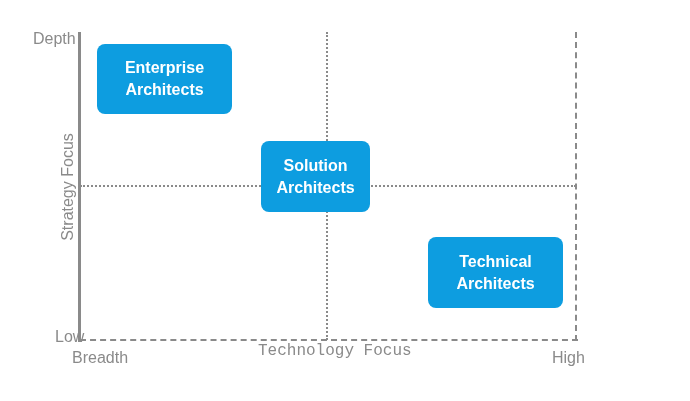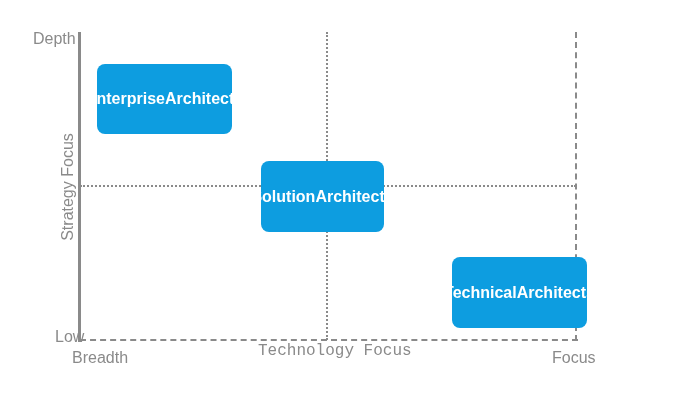--- a/index.html
+++ b/index.html
@@ -7,45 +7,45 @@
          font-family:"Liberation Sans", sans-serif; }
   .abs { position:absolute; }
   .axis-label { color:#8a8a8a; font-size:16px; }
   .y-axis { left:78px; top:32px; width:3px; height:310px; background:#8a8a8a; }
   .x-axis { left:80px; top:339px; width:498px; height:0; border-top:2px dashed #8a8a8a; }
   .right-border { left:575px; top:32px; width:0; height:309px; border-left:2px dashed #8a8a8a; }
   .v-mid { left:326px; top:32px; width:0; height:308px; border-left:2px dotted #8a8a8a; }
   .h-mid { left:80px; top:185px; width:496px; height:0; border-top:2px dotted #8a8a8a; }
   .box { background:#0d9de0; color:#ffffff; border-radius:8px; font-weight:bold;
          font-size:16px; line-height:22px; display:flex; align-items:center;
-         justify-content:center; text-align:center; flex-direction:row;margin-top:20px; }
+         justify-content:center; text-align:center; flex-direction:column; }
   .ylabel { left:-12px; top:178px; width:160px; text-align:center;
             transform:rotate(-90deg); transform-origin:center; }
 </style>
 </head>
 <body>
 
 <div class="abs axis-label" style="left:33px;top:30px;">Depth</div>
 <div class="abs axis-label" style="left:55px;top:328px;">Low</div>
 <div class="abs axis-label ylabel">Strategy Focus</div>
 
 <div class="abs y-axis"></div>
 <div class="abs x-axis"></div>
 <div class="abs right-border"></div>
 <div class="abs v-mid"></div>
 <div class="abs h-mid"></div>
 
 <div class="abs axis-label" style="left:72px;top:349px;">Breadth</div>
 <div class="abs axis-label" style="left:258px;top:342px;font-family:Liberation Mono, monospace;">Technology Focus</div>
-<div class="abs axis-label" style="left:552px;top:349px;">Focus</div>
+<div class="abs axis-label" style="left:552px;top:349px;">High</div>
 
 <div class="abs box" style="left:97px;top:44px;width:135px;height:70px;">
   <span>Enterprise</span>
   <span>Architects</span>
 </div>
-<div class="abs box" style="left:261px;top:141px;width:123px;height:71px;text-align:center;">
+<div class="abs box" style="left:261px;top:141px;width:109px;height:71px;text-align:center;">
   <span>Solution</span>
   <span>Architects</span>
 </div>
-<div class="abs box" style="left:452px;top:237px;width:135px;height:71px;">
+<div class="abs box" style="left:428px;top:237px;width:135px;height:71px;">
   <span>Technical</span>
   <span>Architects</span>
 </div>
 
 </body></html>

